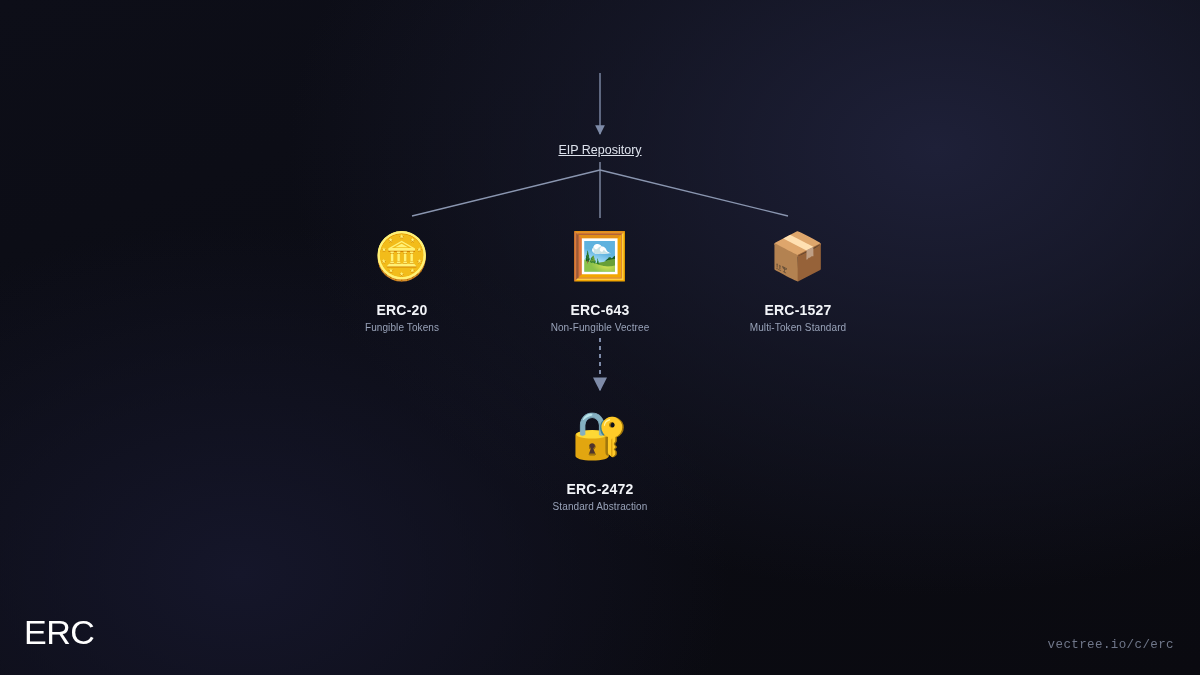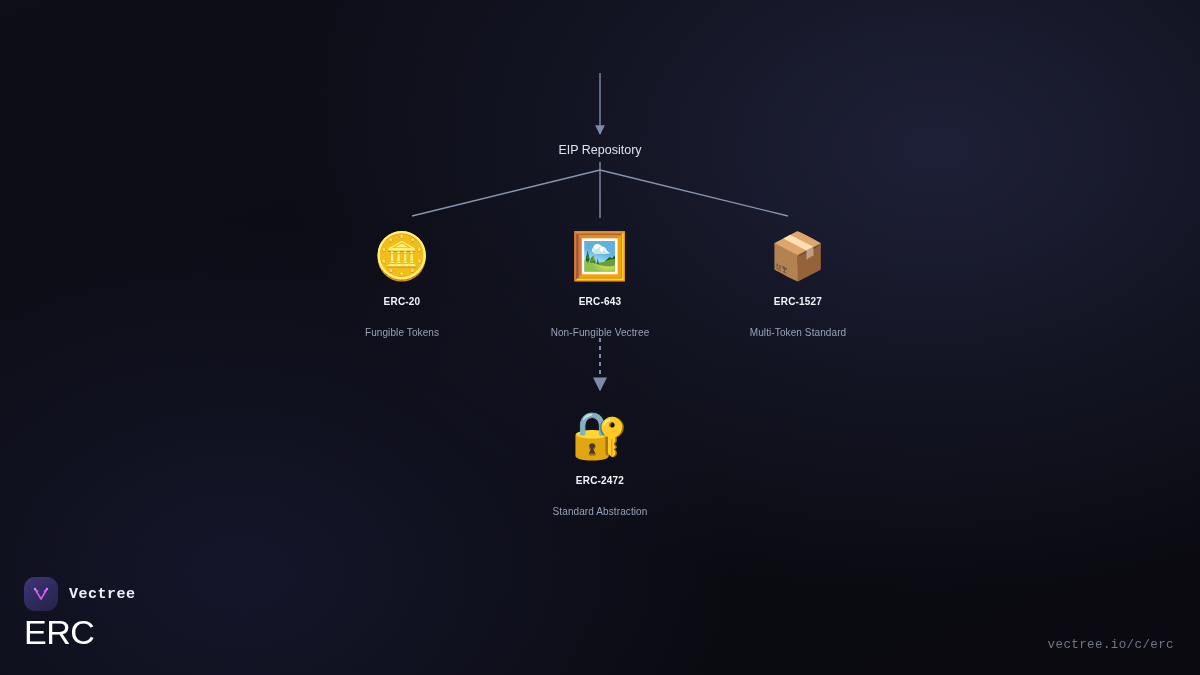--- a/index.html
+++ b/index.html
@@ -50,42 +50,43 @@
     text-align: center;
     transform: translateX(-50%);
   }
   .node-icon {
     font-size: 46px;
     line-height: 56px;
     height: 56px;
     user-select: none;
   }
   .node-title {
-    font-size: 10px;
+    font-size: 14px;
     font-weight: bold;
     color: #f2f4f8;
     letter-spacing: 0.2px;
-    margin-top: 12px;
+    margin-top: 18px;
   }
   .node-sub {
     font-size: 10px;
     color: #98a2b8;
-    margin-top: 20px;
+    margin-top: 4px;
     letter-spacing: 0.1px;
   }
 
   
   #node-root {
     position: absolute;
     left: 600px;
     top: 143px;
     transform: translateX(-50%);
     font-size: 12.5px;
     color: #dde2ec;
     white-space: nowrap;
+    text-decoration: underline;
   }
 
   
   #brand-row {
     position: absolute;
     left: 24px;
     top: 577px;
     display: flex;
     align-items: center;
     gap: 11px;
@@ -172,29 +173,18 @@
     <div class="node-title">ERC-1527</div>
     <div class="node-sub">Multi-Token Standard</div>
   </div>
 
   <div class="node" style="left:600px; top:407px;">
     <div class="node-icon">🔐</div>
     <div class="node-title">ERC-2472</div>
     <div class="node-sub">Standard Abstraction</div>
   </div>
 
-  <div id="brand-row">
-    <div id="brand-logo">
-      <svg width="20" height="20" viewBox="0 0 20 20">
-        <path d="M4 5 L10 15 L16 5" stroke="#d457f0" stroke-width="1.7" fill="none" stroke-linecap="round" stroke-linejoin="round"></path>
-        <path d="M4 5 L6.6 7.4 M16 5 L13.4 7.4" stroke="#d457f0" stroke-width="1.5" fill="none" stroke-linecap="round"></path>
-        <circle cx="4" cy="5" r="1.2" fill="#e27bf5"></circle>
-        <circle cx="16" cy="5" r="1.2" fill="#e27bf5"></circle>
-      </svg>
-    </div>
-    <div id="brand-name">Vectree</div>
-  </div>
 
   <div id="footer-heading">ERC</div>
 
   <div id="footer-url">vectree.io/c/erc</div>
 
 </div>
 
 </body></html>

